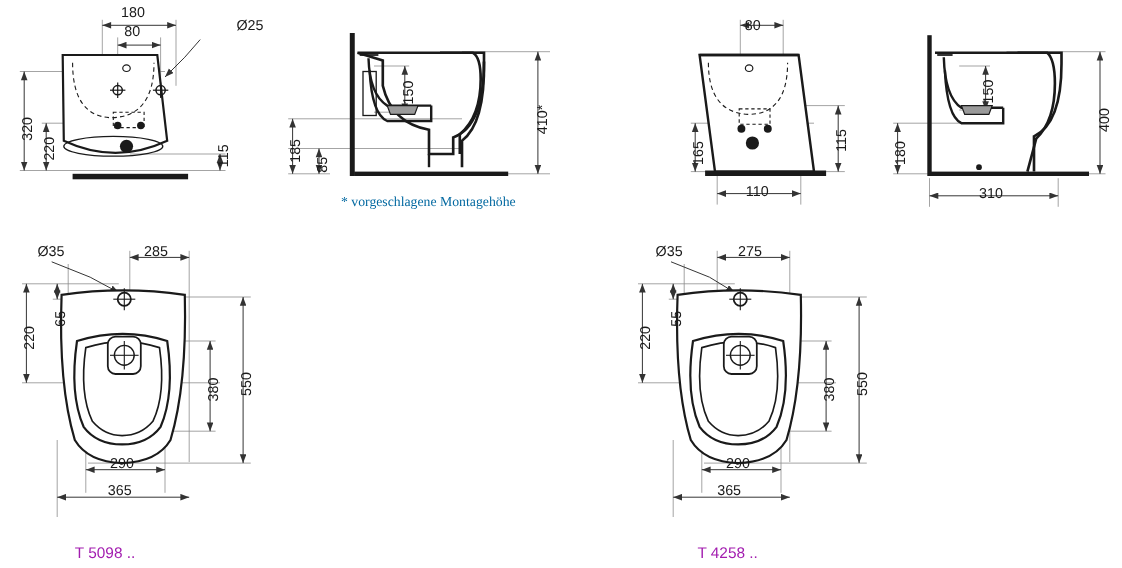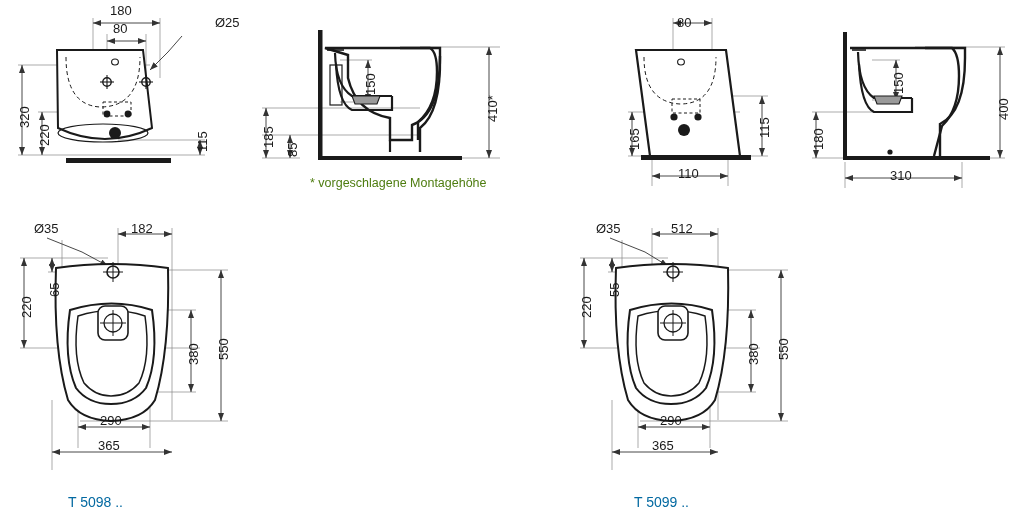--- a/index.html
+++ b/index.html
@@ -35,30 +35,30 @@
     line-height: 1;
     color: #1a1a1a;
     white-space: nowrap;
   }
   .lbl.vert {
     transform-origin: 0 0;
     transform: rotate(-90deg);
   }
   .note {
     position: absolute;
-    font-family: Liberation Sans, sans-serif;
+    font-family: Liberation Serif, serif;
     font-size: 12.5px;
-    color: #4d7c0f;
+    color: #0369a1;
     white-space: nowrap;
   }
   .partlabel {
     position: absolute;
     font-family: "Liberation Sans", sans-serif;
     font-size: 14px;
-    color: #0369a1;
+    color: #a21caf;
     white-space: nowrap;
   }
 </style>
 </head>
 <body>
 
 <div id="sheet">
 
 <svg class="drawing" viewBox="0 0 1020 516">
   <defs>
@@ -280,42 +280,42 @@
 <span class="lbl vert" style="left:38px; top:146px;">220</span>
 <span class="lbl vert" style="left:196px; top:152px;">115</span>
 
 <span class="lbl vert" style="left:364px; top:95px;">150</span>
 <span class="lbl vert" style="left:486px; top:122px;">410*</span>
 <span class="lbl vert" style="left:262px; top:148px;">185</span>
 <span class="lbl vert" style="left:286px; top:157px;">85</span>
 <span class="note" style="left:310px; top:176px;">* vorgeschlagene Montagehöhe</span>
 
 <span class="lbl" style="left:34px; top:222px;">Ø35</span>
-<span class="lbl" style="left:131px; top:222px;">182</span>
+<span class="lbl" style="left:131px; top:222px;">285</span>
 <span class="lbl vert" style="left:20px; top:318px;">220</span>
 <span class="lbl vert" style="left:48px; top:297px;">65</span>
 <span class="lbl vert" style="left:217px; top:360px;">550</span>
 <span class="lbl vert" style="left:187px; top:365px;">380</span>
 <span class="lbl" style="left:100px; top:414px;">290</span>
 <span class="lbl" style="left:98px; top:439px;">365</span>
 <span class="partlabel" style="left:68px; top:494px;">T 5098 ..</span>
 
 <span class="lbl" style="left:677px; top:16px;">80</span>
 <span class="lbl vert" style="left:758px; top:138px;">115</span>
 <span class="lbl vert" style="left:628px; top:150px;">165</span>
 <span class="lbl" style="left:678px; top:167px;">110</span>
 
 <span class="lbl vert" style="left:892px; top:94px;">150</span>
 <span class="lbl vert" style="left:997px; top:120px;">400</span>
 <span class="lbl vert" style="left:812px; top:150px;">180</span>
 <span class="lbl" style="left:890px; top:169px;">310</span>
 
 <span class="lbl" style="left:596px; top:222px;">Ø35</span>
-<span class="lbl" style="left:671px; top:222px;">512</span>
+<span class="lbl" style="left:671px; top:222px;">275</span>
 <span class="lbl vert" style="left:580px; top:318px;">220</span>
 <span class="lbl vert" style="left:608px; top:297px;">55</span>
 <span class="lbl vert" style="left:777px; top:360px;">550</span>
 <span class="lbl vert" style="left:747px; top:365px;">380</span>
 <span class="lbl" style="left:660px; top:414px;">290</span>
 <span class="lbl" style="left:652px; top:439px;">365</span>
-<span class="partlabel" style="left:634px; top:494px;">T 5099 ..</span>
+<span class="partlabel" style="left:634px; top:494px;">T 4258 ..</span>
 
 </div>
 
 </body></html>

